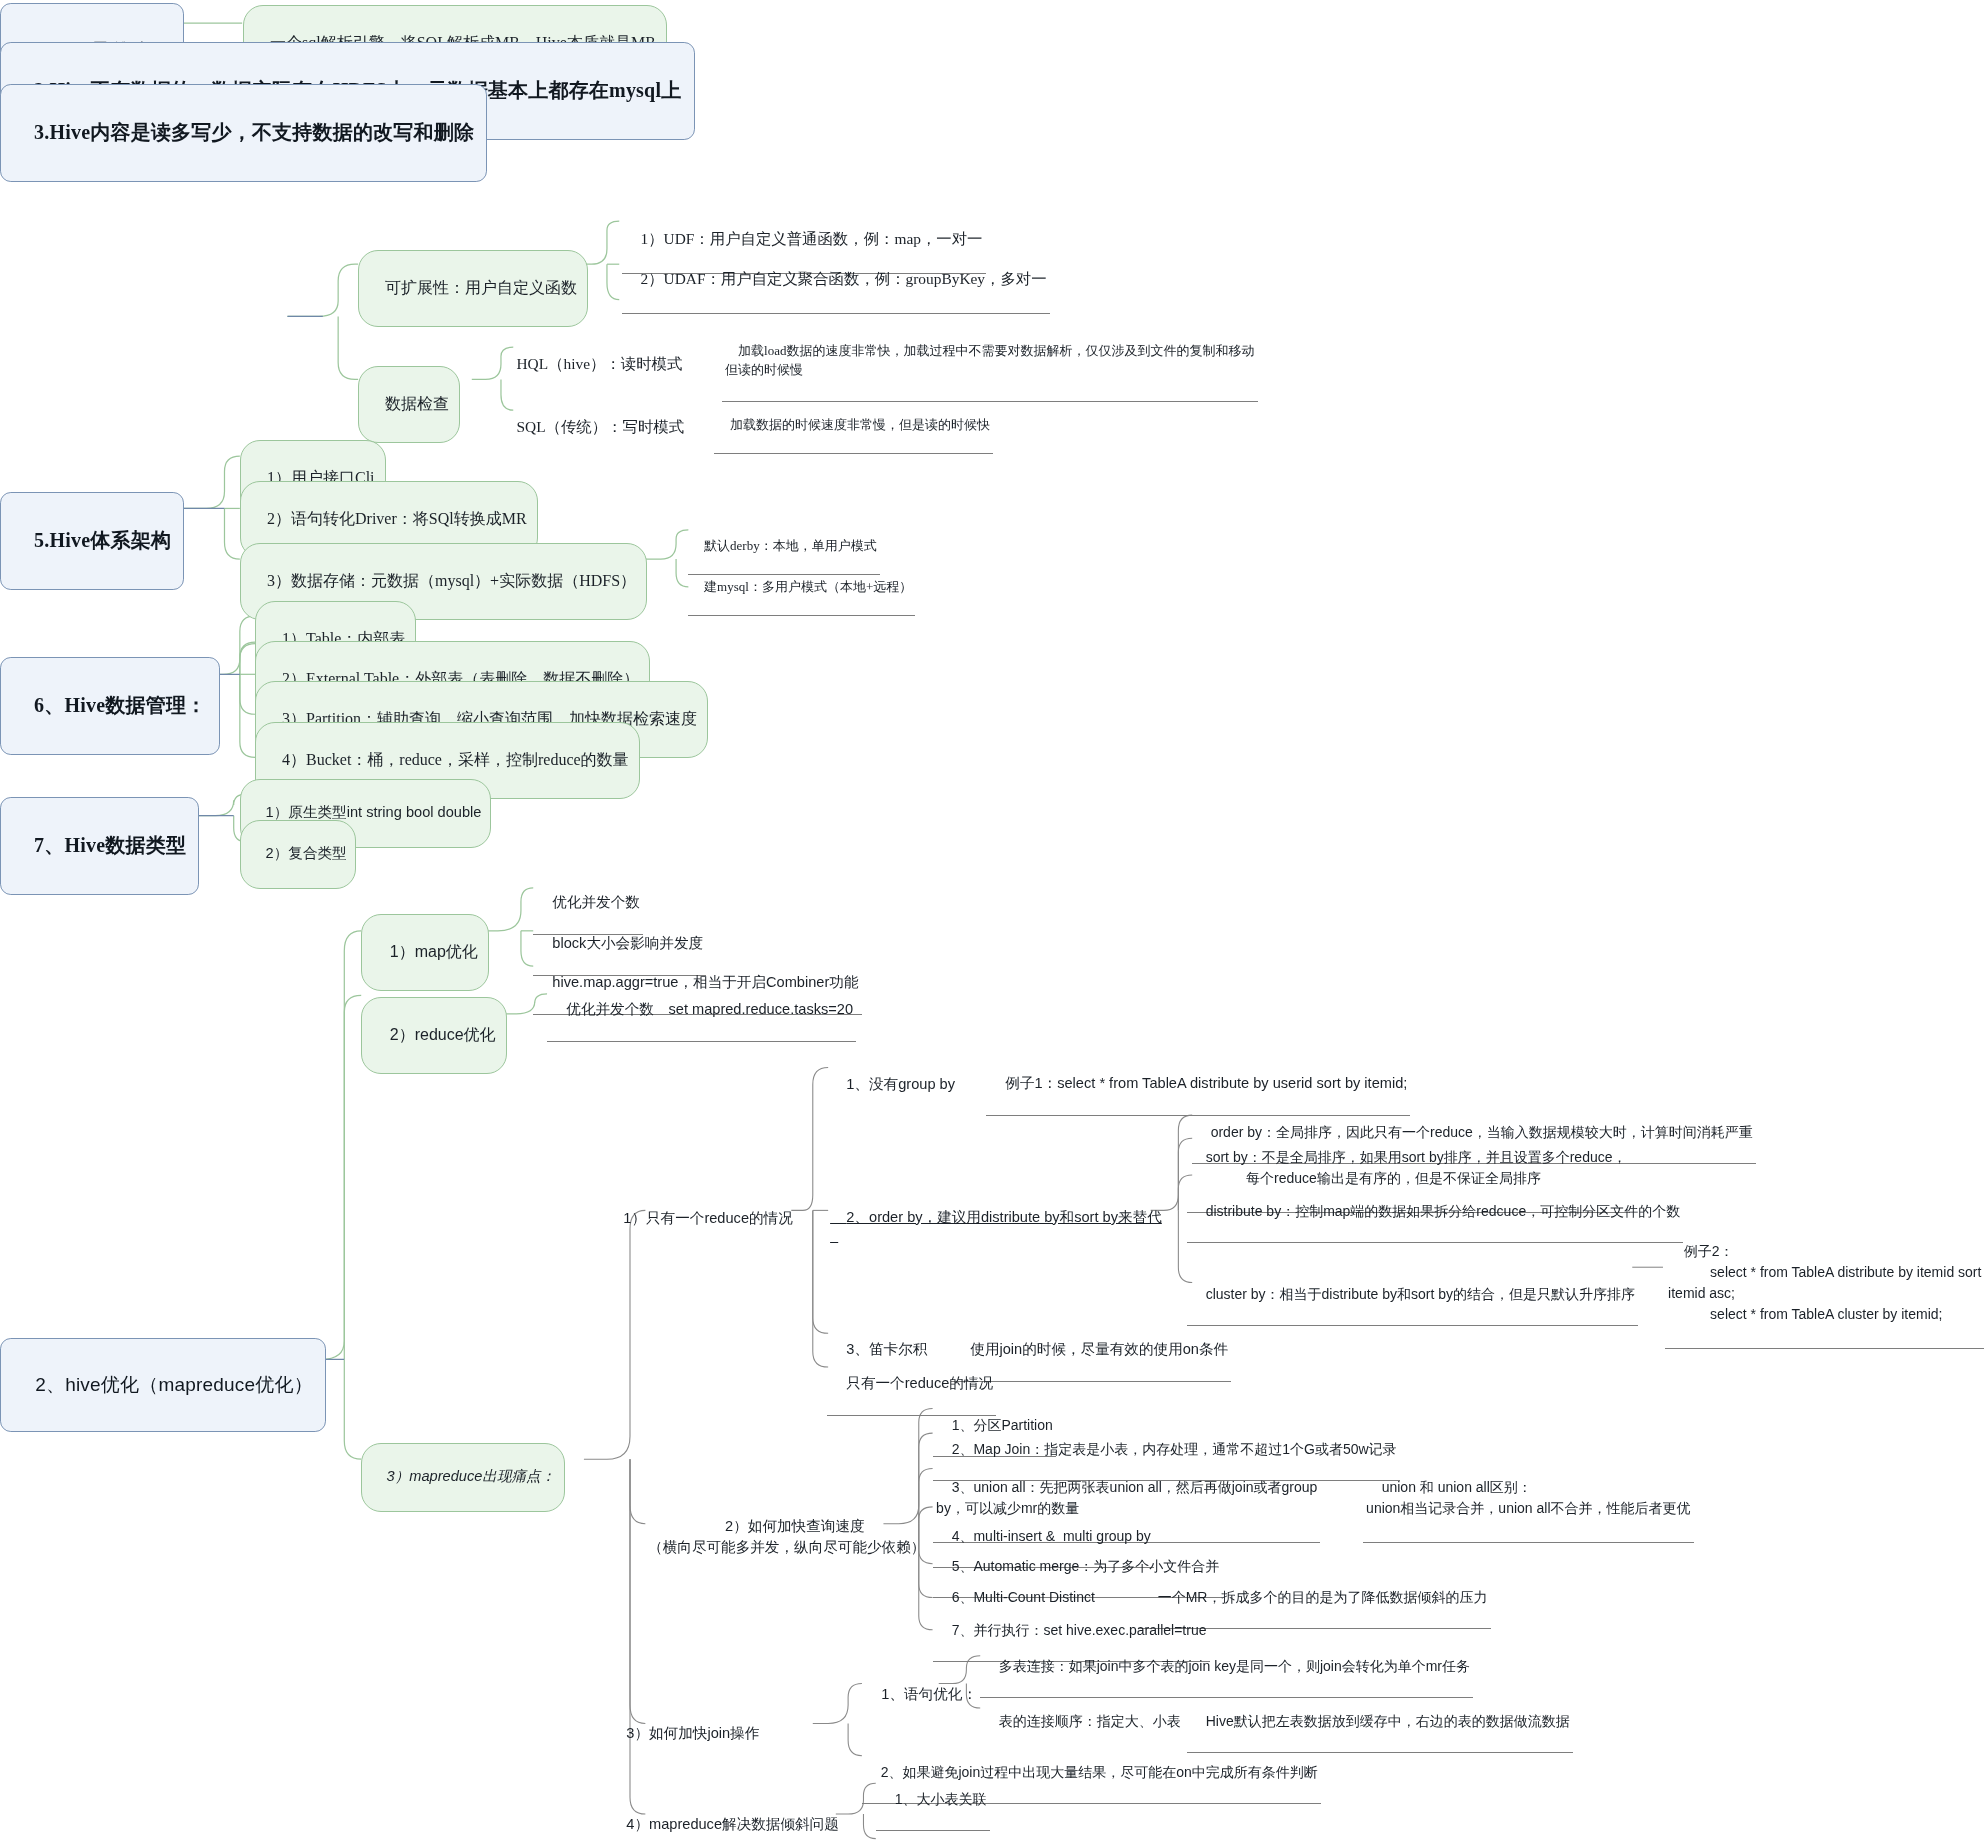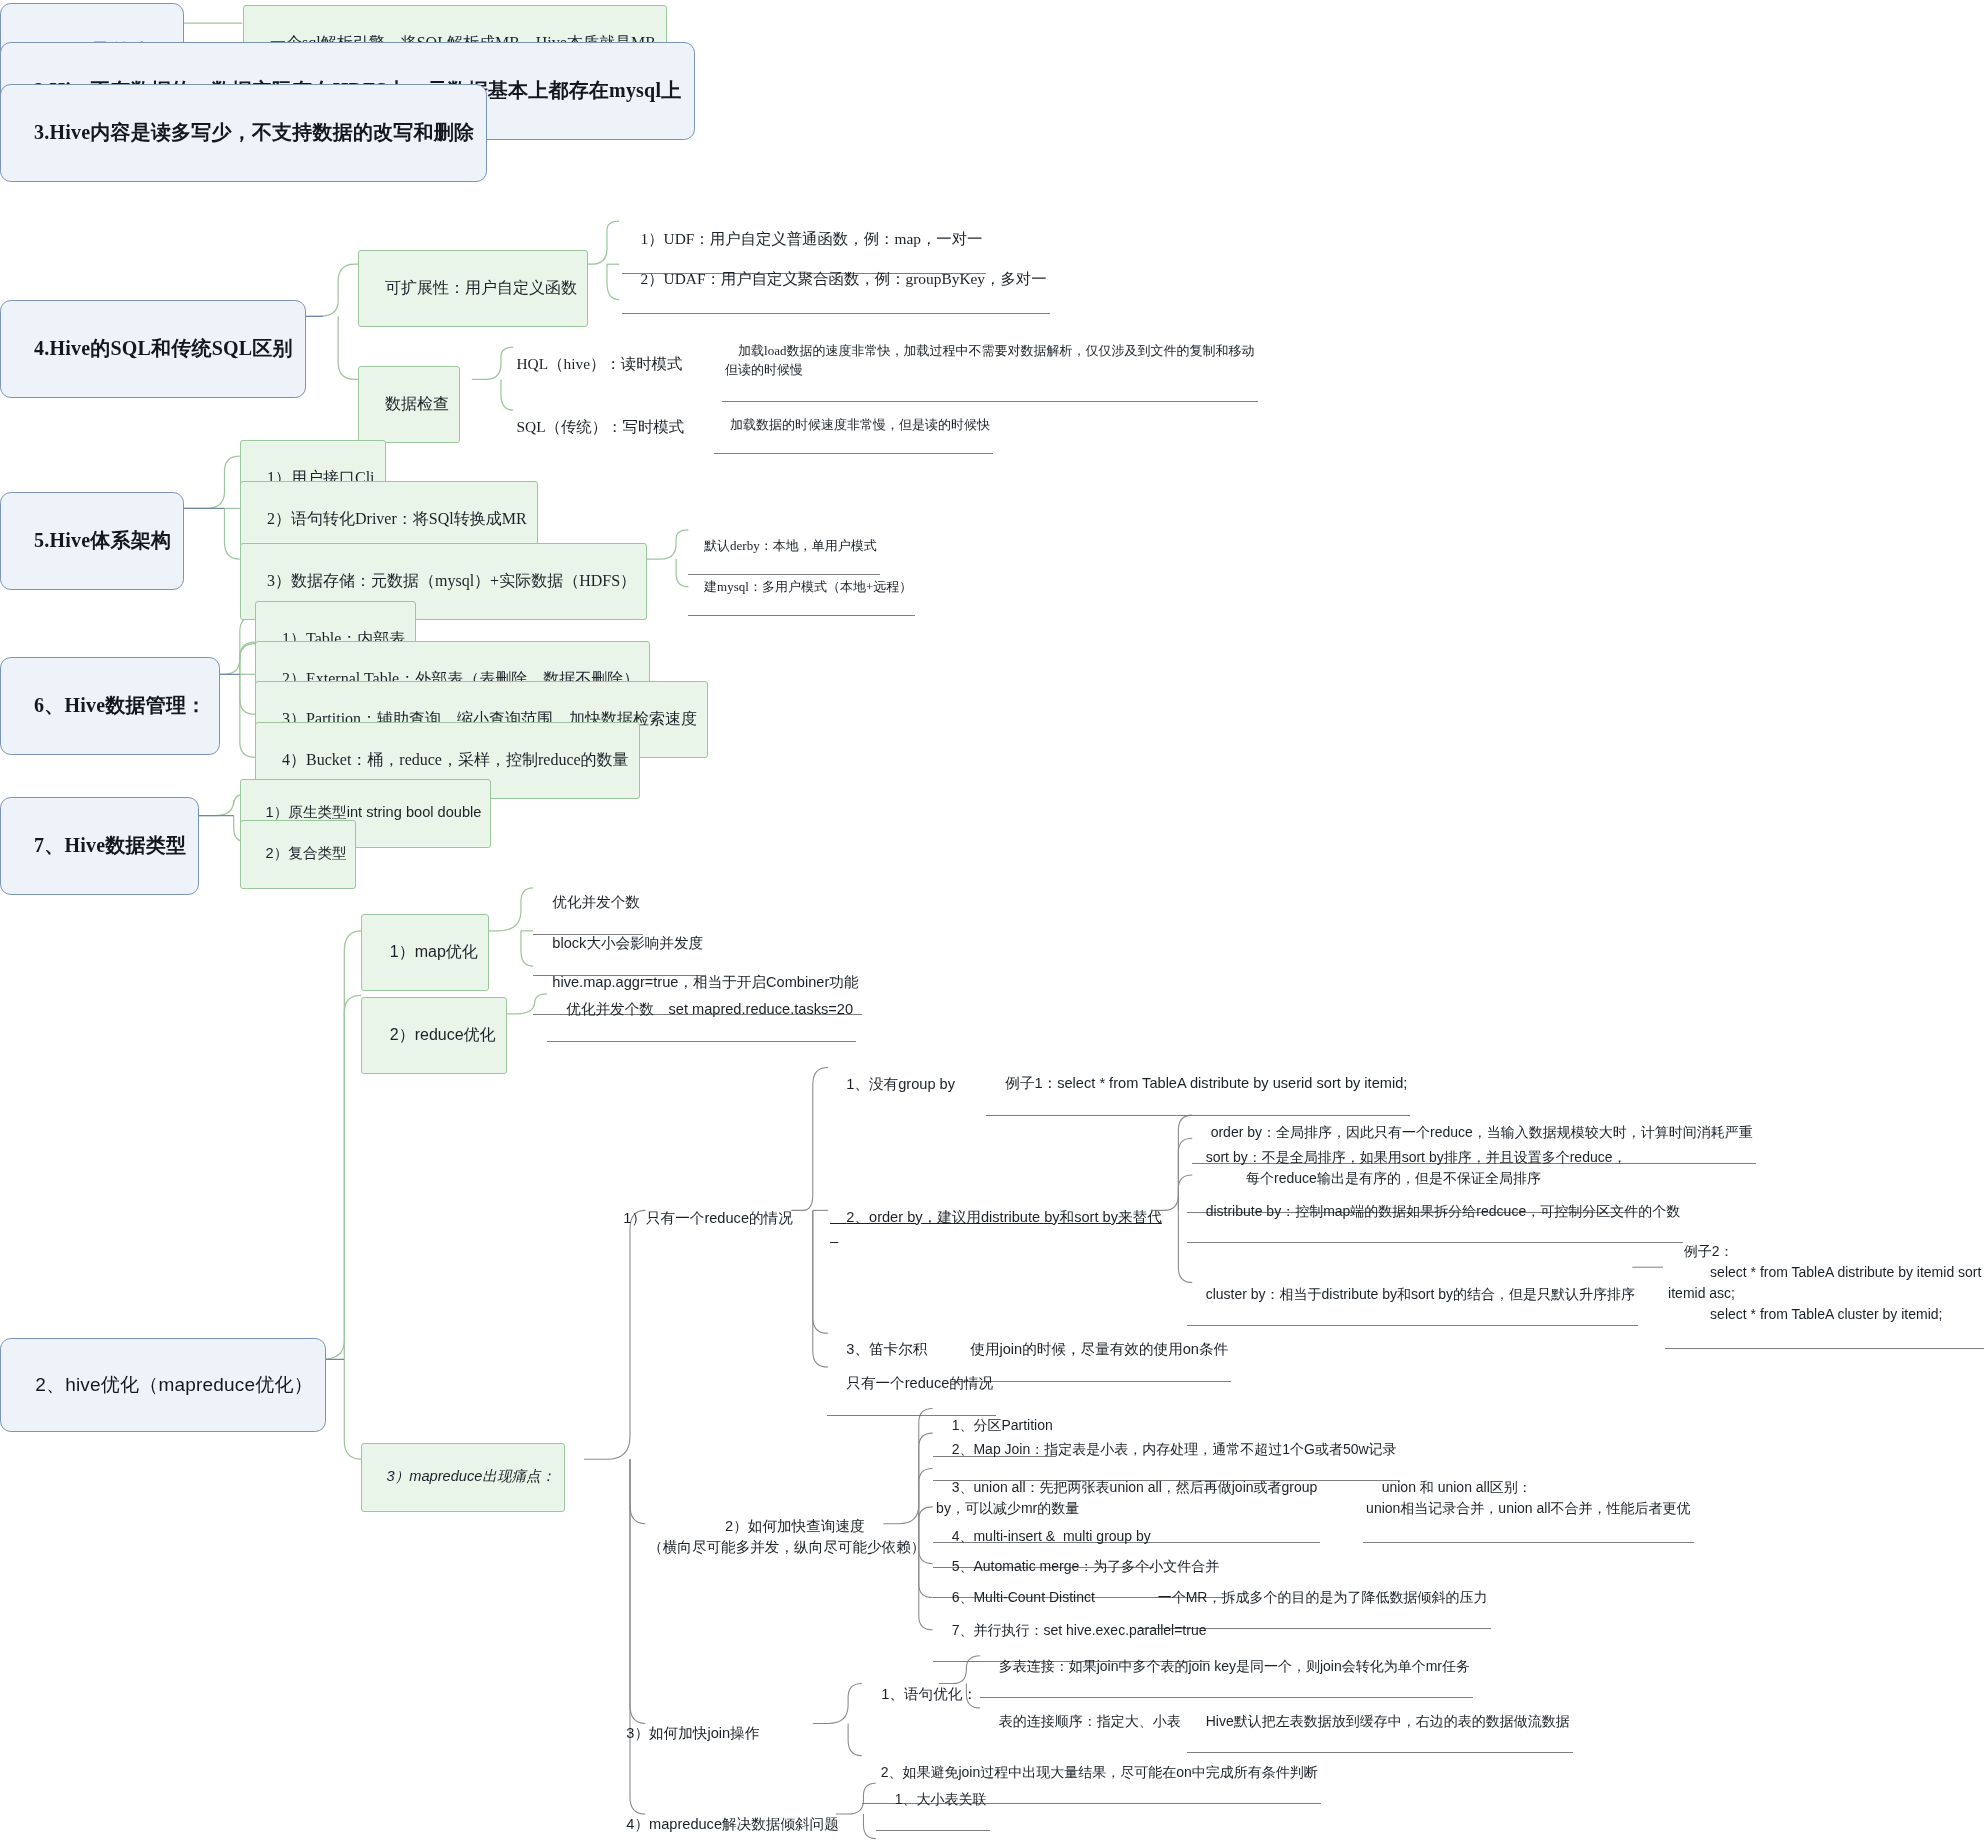--- a/index.html
+++ b/index.html
@@ -39,21 +39,21 @@
   }
   .root.r8{
     font-family:"Liberation Sans","DejaVu Sans",sans-serif;
     font-weight:400;
     font-size:19px;
   }
   
   .gbox{
     background:#eaf5ea;
     border:1.1px solid #9cc69c;
-    border-radius:3px;
+    border-radius:20px;
     padding:4.6px 10px 5.4px 10px;
     font-family:"Liberation Serif","DejaVu Serif",serif;
     font-size:16px;
     color:#1b2128;
   }
   .gbox.sans{
     font-family:"Liberation Sans","DejaVu Sans",sans-serif;
     font-size:16px;
   }
   .gbox.small{font-size:14.6px;padding:3.8px 8.4px 4.6px 8.4px;}
@@ -173,23 +173,20 @@
   </div>
 
   <div class="node root" style="left:0px; top:42px;">
     <span>2.Hive不存数据的，数据实际存在HDFS上，元数据基本上都存在mysql上</span>
   </div>
 
   <div class="node root" style="left:0px; top:84px;">
     <span>3.Hive内容是读多写少，不支持数据的改写和删除</span>
   </div>
 
-  <div class="node root" style="left:0px; top:300px;">
-    <span>4.Hive的SQL和传统SQL区别</span>
-  </div>
   <div class="node gbox" style="left:358px; top:250px;">
     <span>可扩展性：用户自定义函数</span>
   </div>
   <div class="node leaf" style="left:622px; top:208px;">
     <span>1）UDF：用户自定义普通函数，例：map，一对一</span>
   </div>
   <div class="node leaf" style="left:622px; top:248px;">
     <span>2）UDAF：用户自定义聚合函数，例：groupByKey，多对一</span>
   </div>
 

